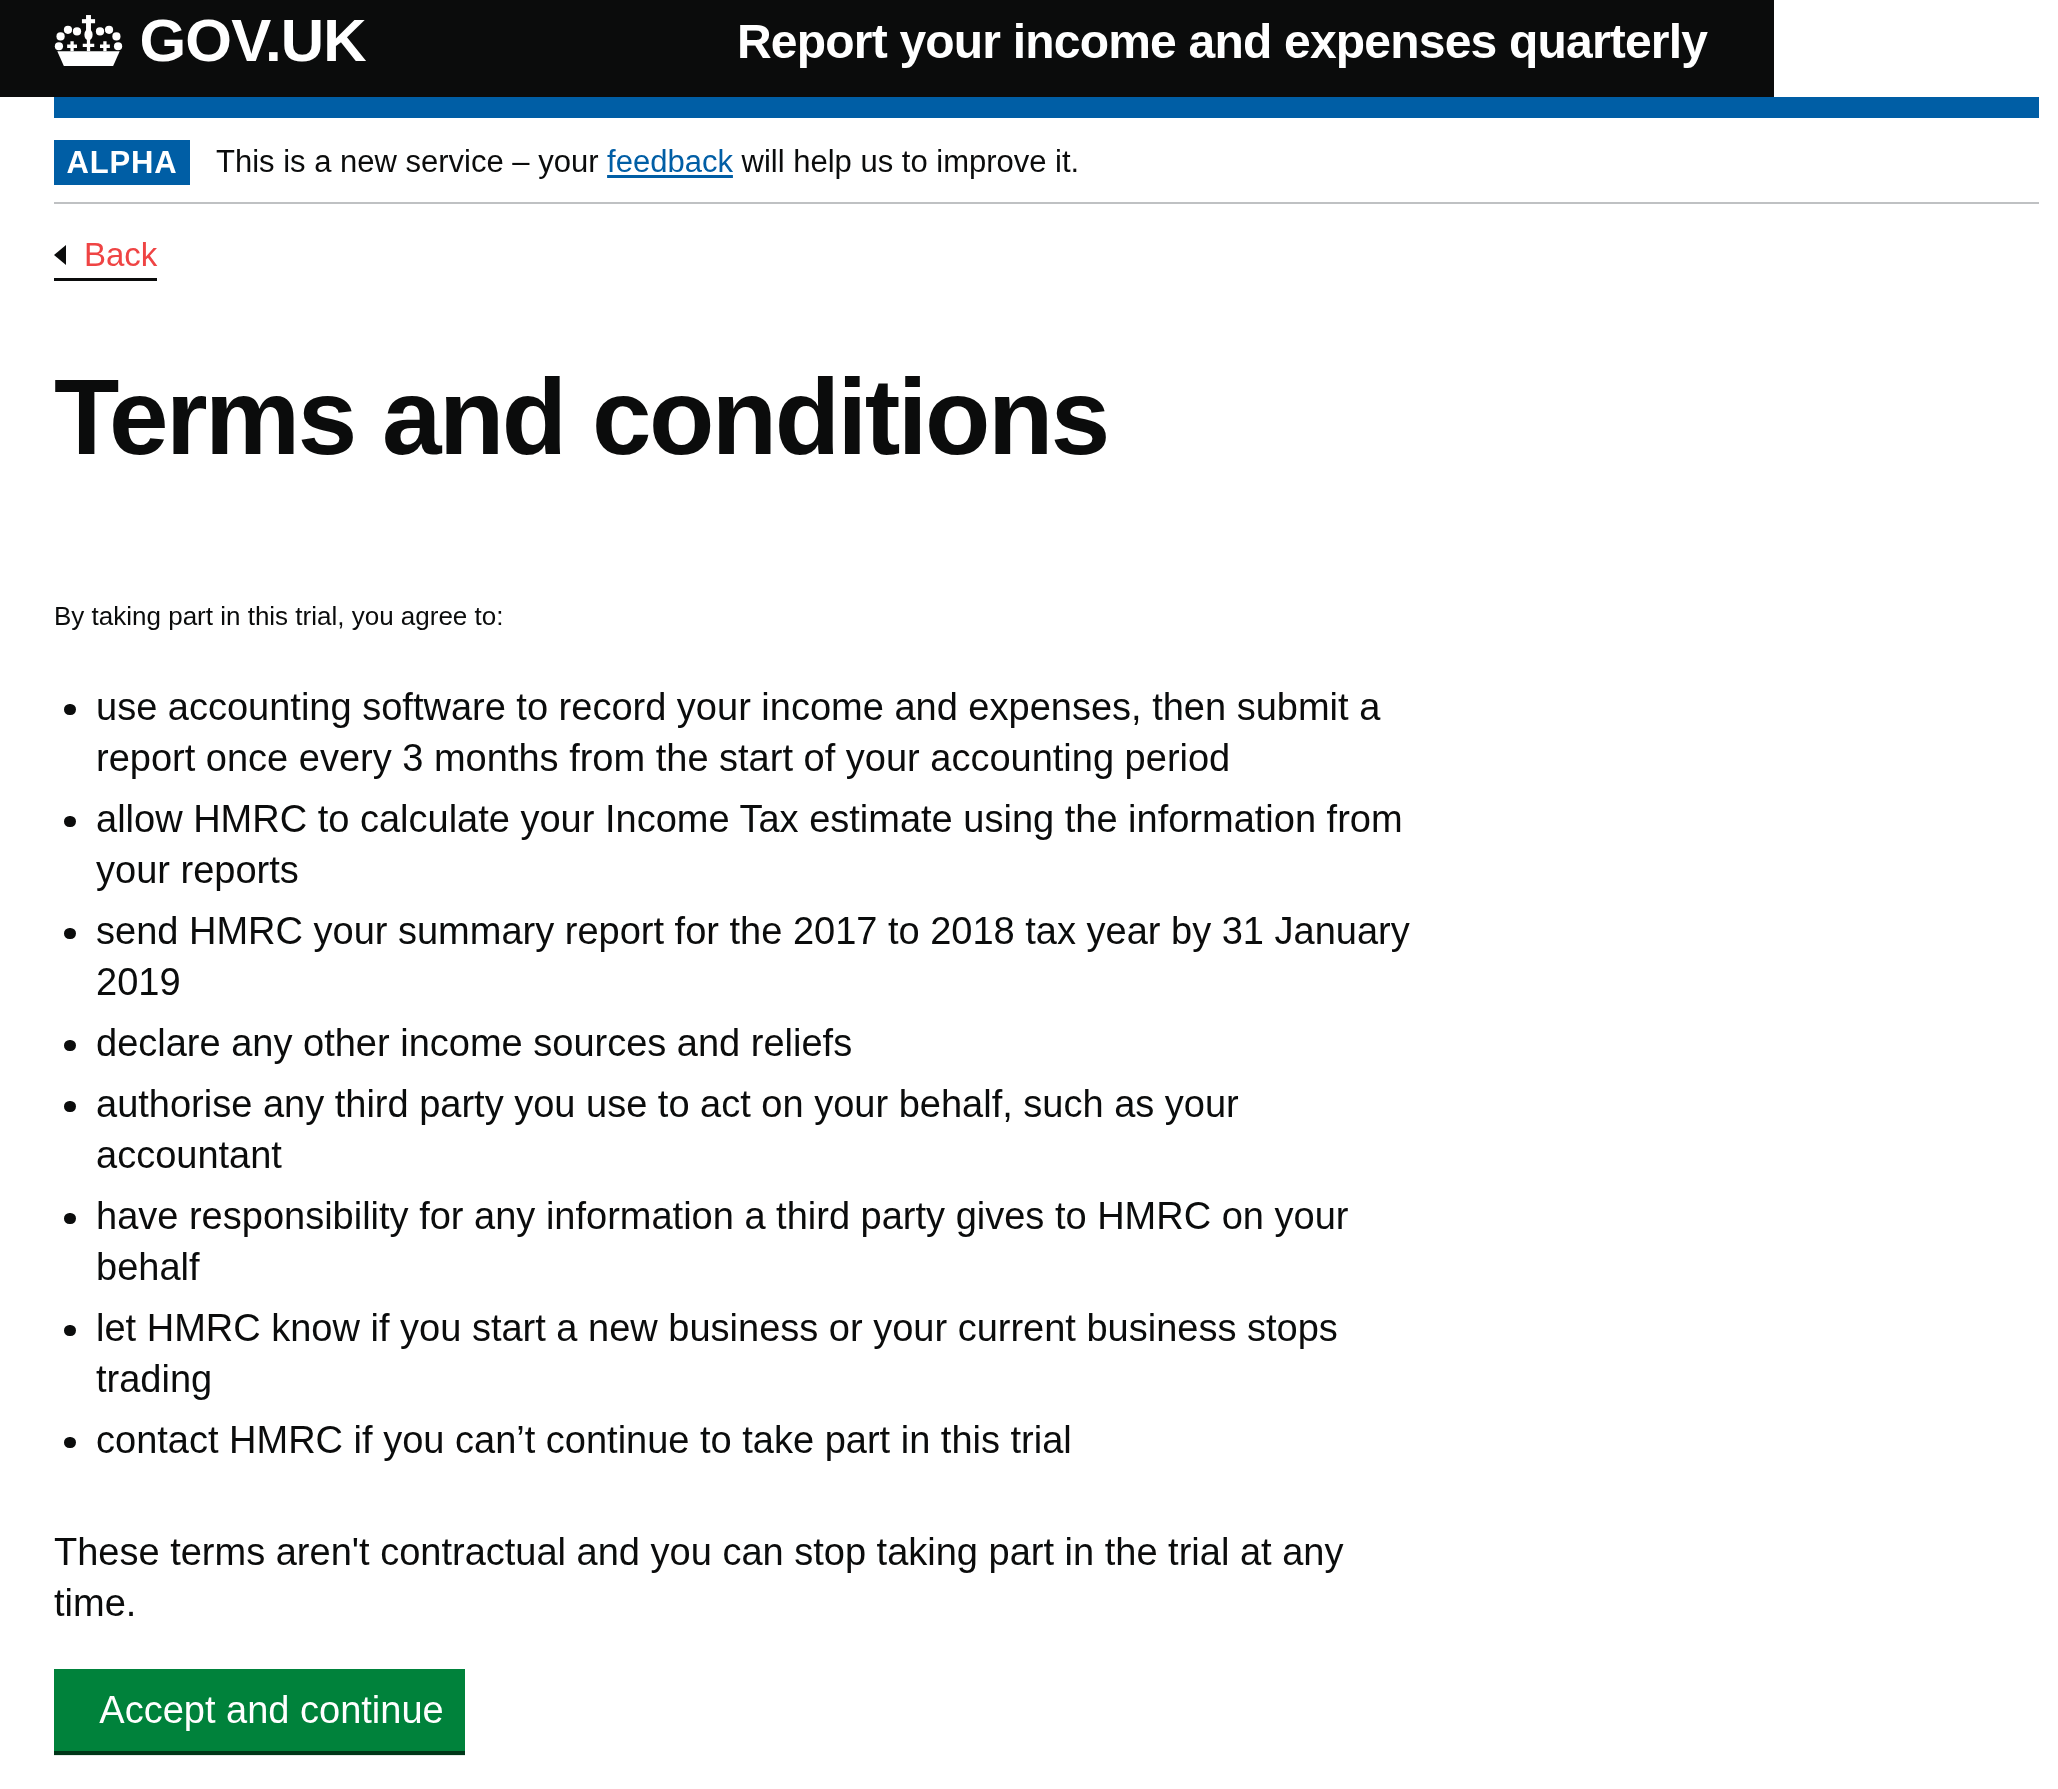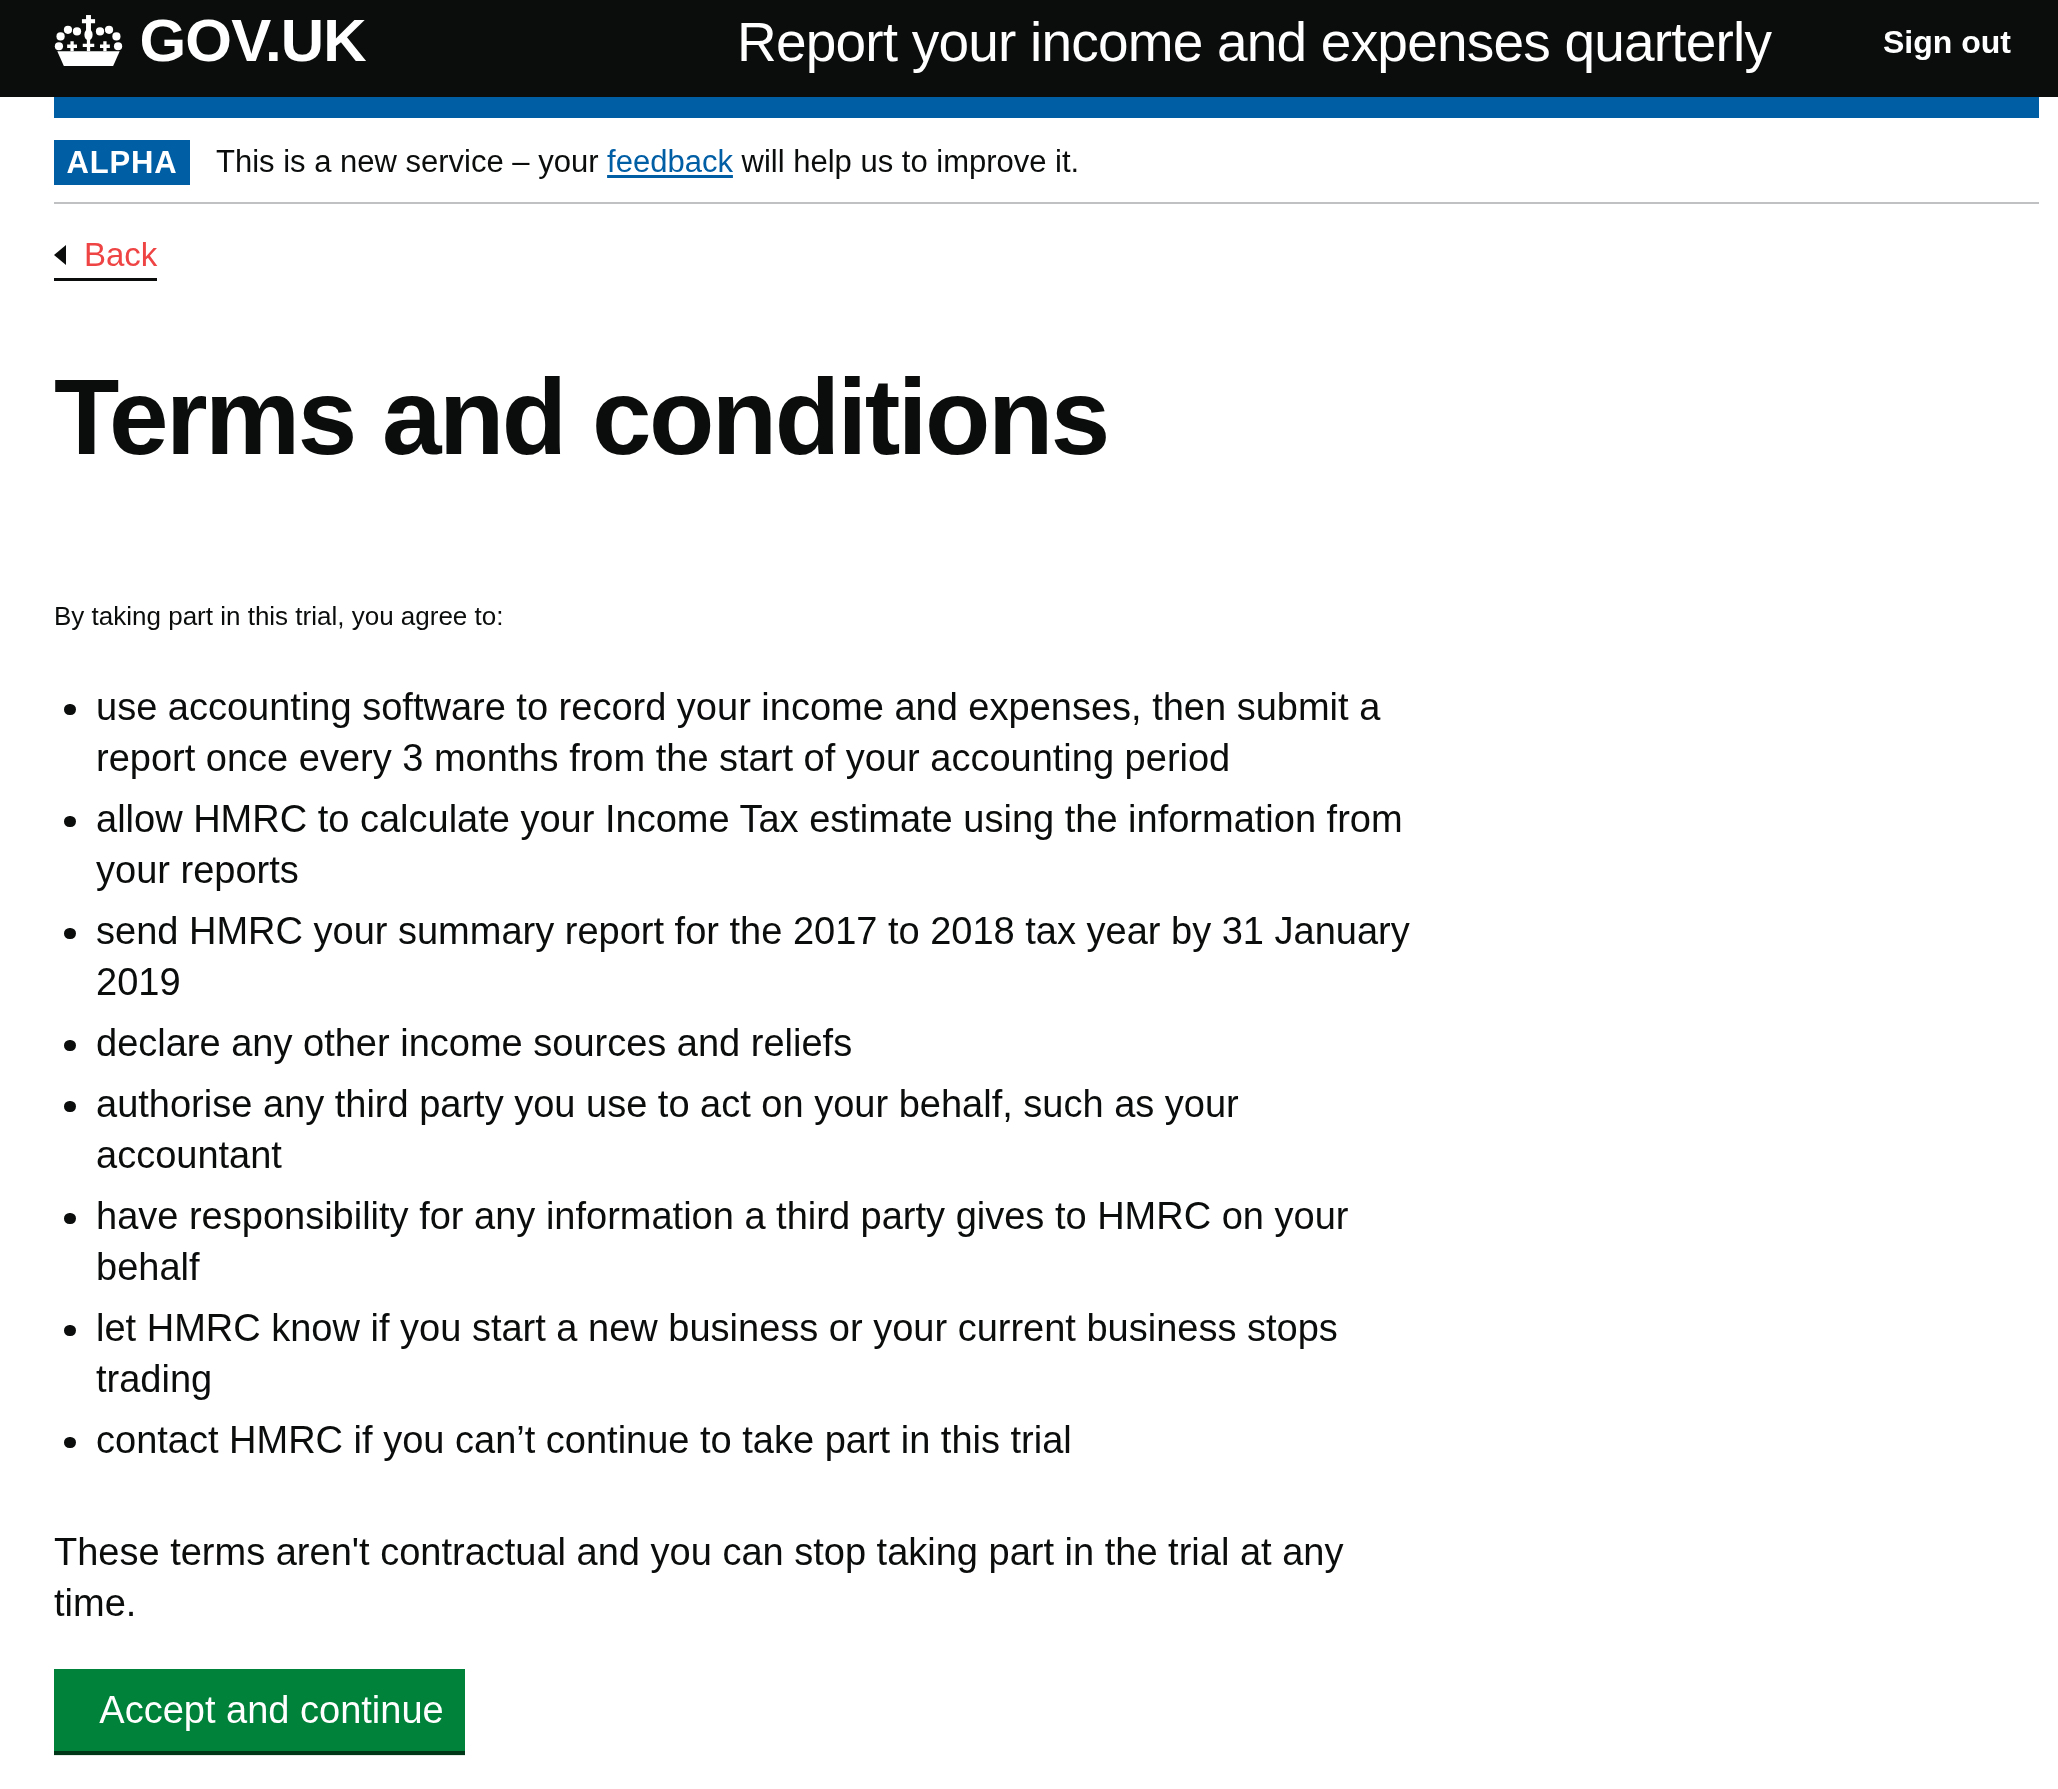--- a/index.html
+++ b/index.html
@@ -1,23 +1,23 @@
 <!DOCTYPE html>
 <html style="font-size:13.2px"><head>
   <meta charset="utf-8">
   <style>
     * { box-sizing: border-box; margin: 0; padding: 0; }
     html, body { width: 2058px; height: 1790px; background: #ffffff; overflow: hidden; }
     body { font-family: "Liberation Sans", sans-serif; color: #0b0c0c; position: relative; }
 
-    .header { position: absolute; left: 0; top: 0; width: 2058px; height: 97px; background: #0b0c0c; padding-left: 44px; }
+    .header { position: absolute; left: 0; top: 0; width: 1774px; height: 97px; background: #0b0c0c; padding-left: 44px; }
     .logo { position: absolute; left: 54px; top: 11.6px; height: 58px; display: flex; align-items: center; text-decoration: none; }
     .crown { width: 69px; height: 55px; margin-right: 16.5px; }
     .logo-text { color: #fff; font-weight: bold; font-size: 60px; letter-spacing: -0.8px; line-height: 58px; }
-    .service-name { position: absolute; left: 737px; top: 13.2px; color: #fff; font-weight: normal; font-size: 55px; line-height: 58px; letter-spacing: -0.8px; text-decoration: none; white-space: nowrap; }
+    .service-name { position: absolute; left: 737px; top: 13.2px; color: #fff; font-weight: bold; font-size: 48px; line-height: 58px; letter-spacing: -0.8px; text-decoration: none; white-space: nowrap; }
     .signout { position: absolute; left: 1883px; top: 21.5px; color: #fff; font-weight: bold; font-size: 32px; line-height: 40px; text-decoration: none; white-space: nowrap; }
 
     .blue-bar { position: absolute; left: 54px; top: 97px; width: 1985px; height: 20.7px; background: #005ea5; }
 
     .phase-banner { position: absolute; left: 54px; top: 138px; width: 1985px; height: 66px; border-bottom: 2.5px solid #bfc1c3; }
     .phase-tag { position: absolute; left: 0; top: 2px; height: 45px; width: 136px; background: #005ea5; color: #fff; font-weight: bold; font-size: 31px; line-height: 45px; text-align: center; letter-spacing: 0.8px; }
     .phase-text { position: absolute; left: 154px; top: 1.7px; font-size: 31px; line-height: 43px; white-space: nowrap; color: #0b0c0c; margin-left: 8px; }
     .phase-text a { color: #005ea5; text-decoration: underline; text-underline-offset: 3.3px; text-decoration-thickness: 2.5px; }
 
     .back-link { position: absolute; left: 54px; top: 236px; height: 45px; display: flex; align-items: center; text-decoration: none; color: #ef4444; border-bottom: 3.3px solid #0b0c0c; padding-bottom: 3.3px; }

